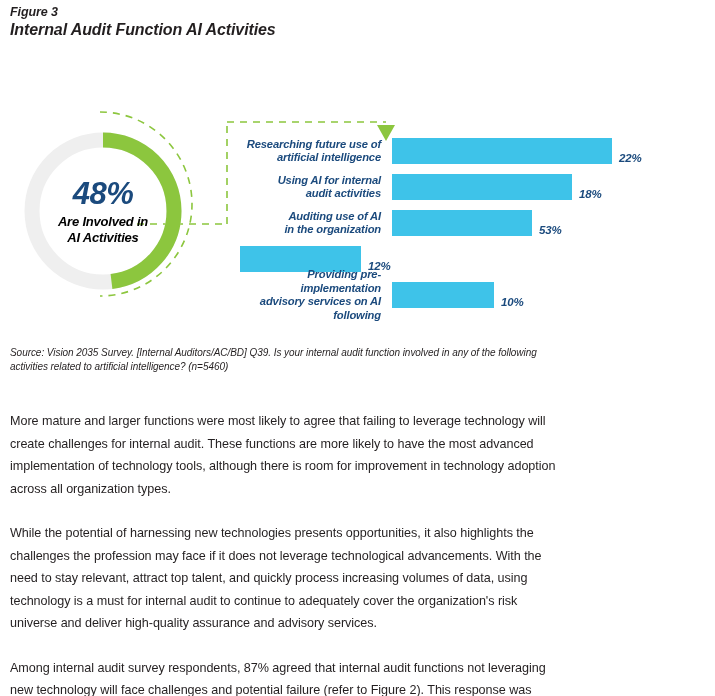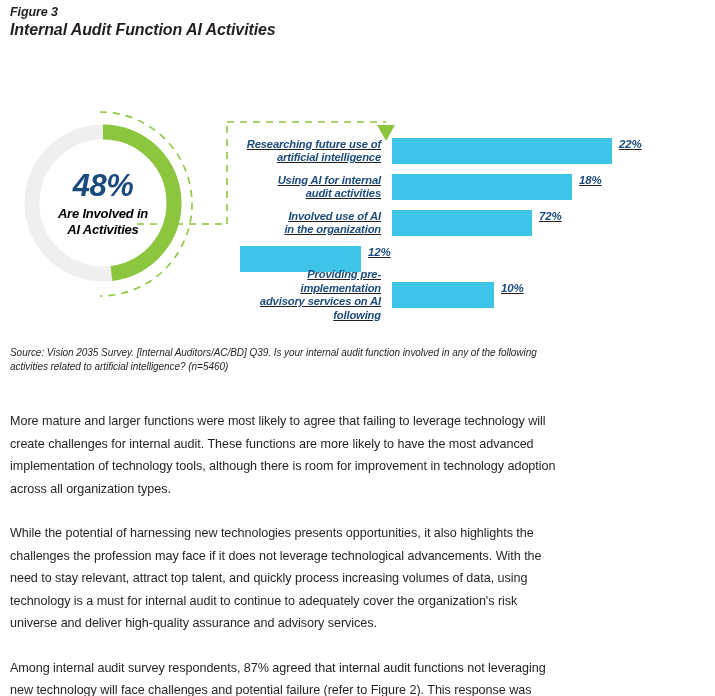--- a/index.html
+++ b/index.html
@@ -51,21 +51,21 @@
   #connector-svg {
     position: absolute;
     left: 0;
     top: 0;
   }
 
   
   #donut-chart {
     position: absolute;
     left: 24px;
-    top: 20px;
+    top: 28px;
     width: 158px;
     height: 158px;
   }
   #donut-center-text {
     position: absolute;
     left: 0;
     top: 0;
     width: 158px;
     height: 158px;
     display: flex;
@@ -97,38 +97,37 @@
     position: absolute;
     left: 240px;
     top: 34px;
     width: 460px;
   }
   .bar-row {
     display: flex;
     align-items: center;
     height: 26px;
     margin-bottom: 10px;
-    text-decoration: underline;
   }
   .bar-row:last-child { margin-bottom: 0; }
   .bar-cat-label {
     width: 152px;
     text-align: right;
     padding-right: 11px;
     font-size: 11.2px;
     font-weight: bold;
     font-style: italic;
     color: #1b4a7d;
     line-height: 13.5px;
     letter-spacing: -0.15px;
     box-sizing: border-box;
   }
   .bar-track {
     display: flex;
-    align-items: flex-start;
+    align-items: flex-end;
     flex: 1;
   }
   .bar-fill {
     height: 26px;
     background: #3ec3e9;
   }
   .bar-value {
     font-size: 11.5px;
     font-weight: bold;
     font-style: italic;
@@ -225,26 +224,26 @@
         <span>audit activities</span>
       </div>
       <div class="bar-track">
         <div class="bar-fill" style="width:180px"></div>
         <div class="bar-value">18%</div>
       </div>
     </div>
 
     <div class="bar-row">
       <div class="bar-cat-label">
-        <span>Involved use of AI</span><br>
+        <span>Auditing use of AI</span><br>
         <span>in the organization</span>
       </div>
       <div class="bar-track">
         <div class="bar-fill" style="width:140px"></div>
-        <div class="bar-value">72%</div>
+        <div class="bar-value">53%</div>
       </div>
     </div>
 
     <div class="bar-row">
       <div class="bar-track">
         <div class="bar-fill" style="width:121px"></div>
         <div class="bar-value">12%</div>
       </div>
     </div>
 

